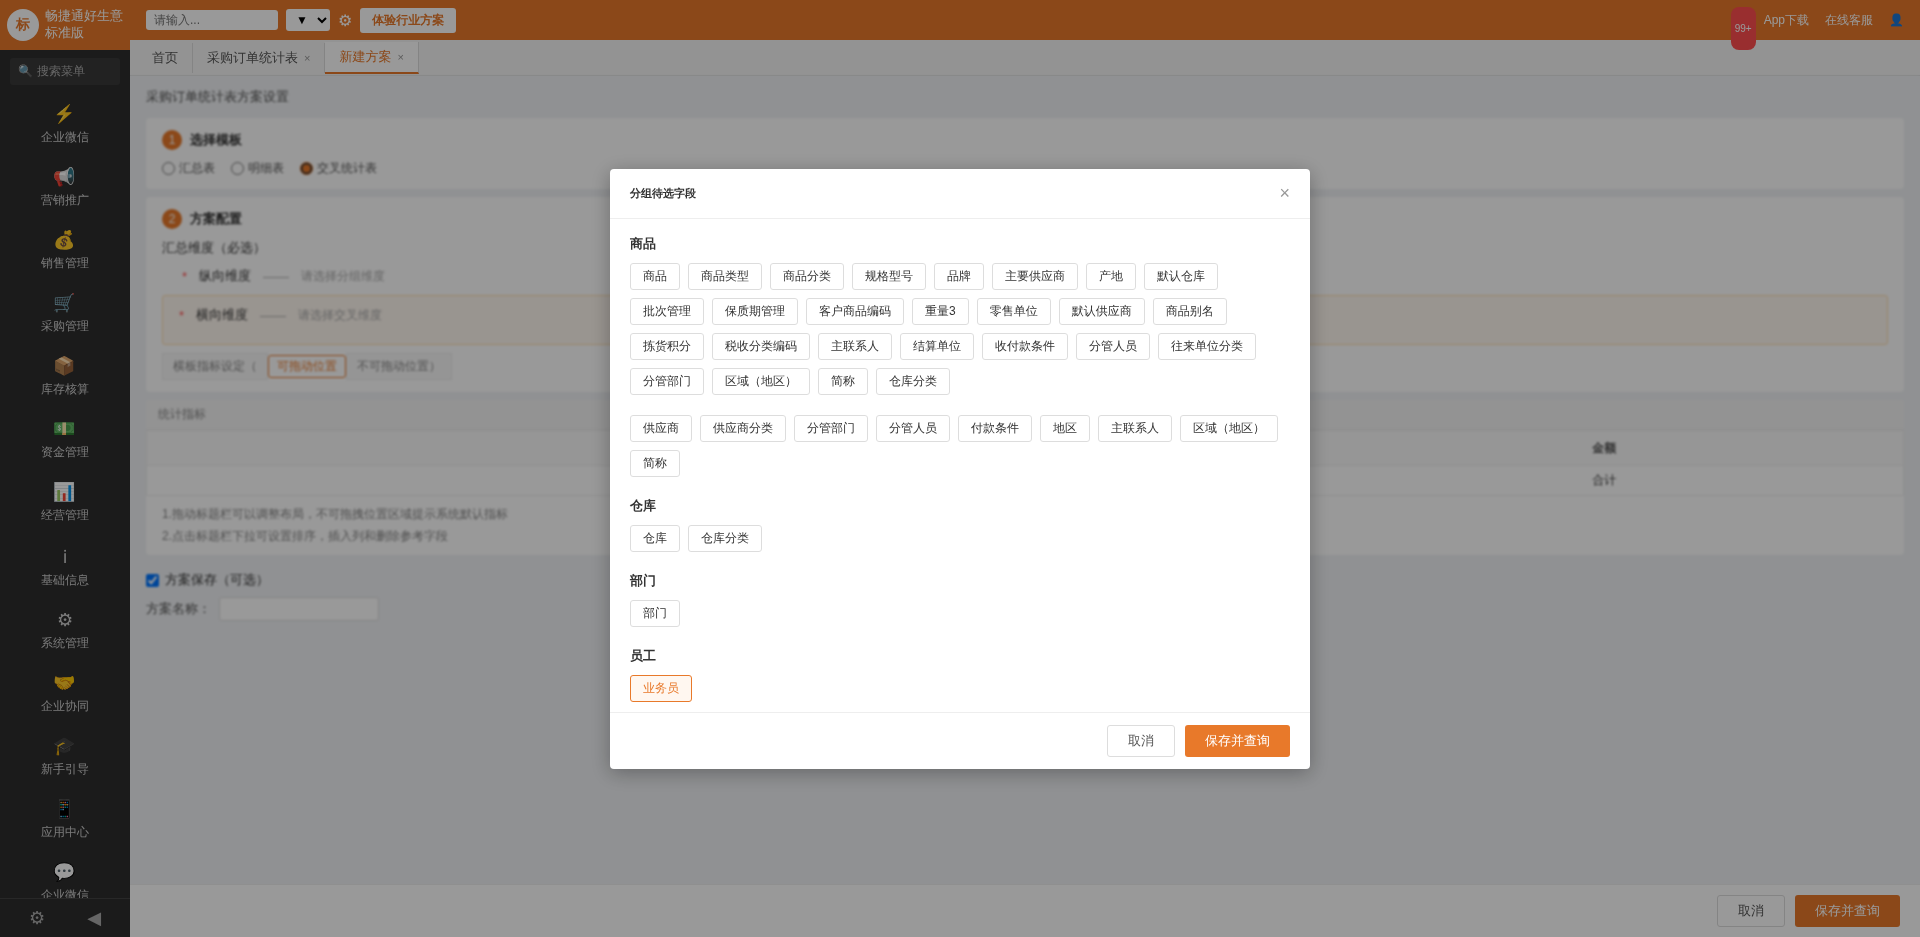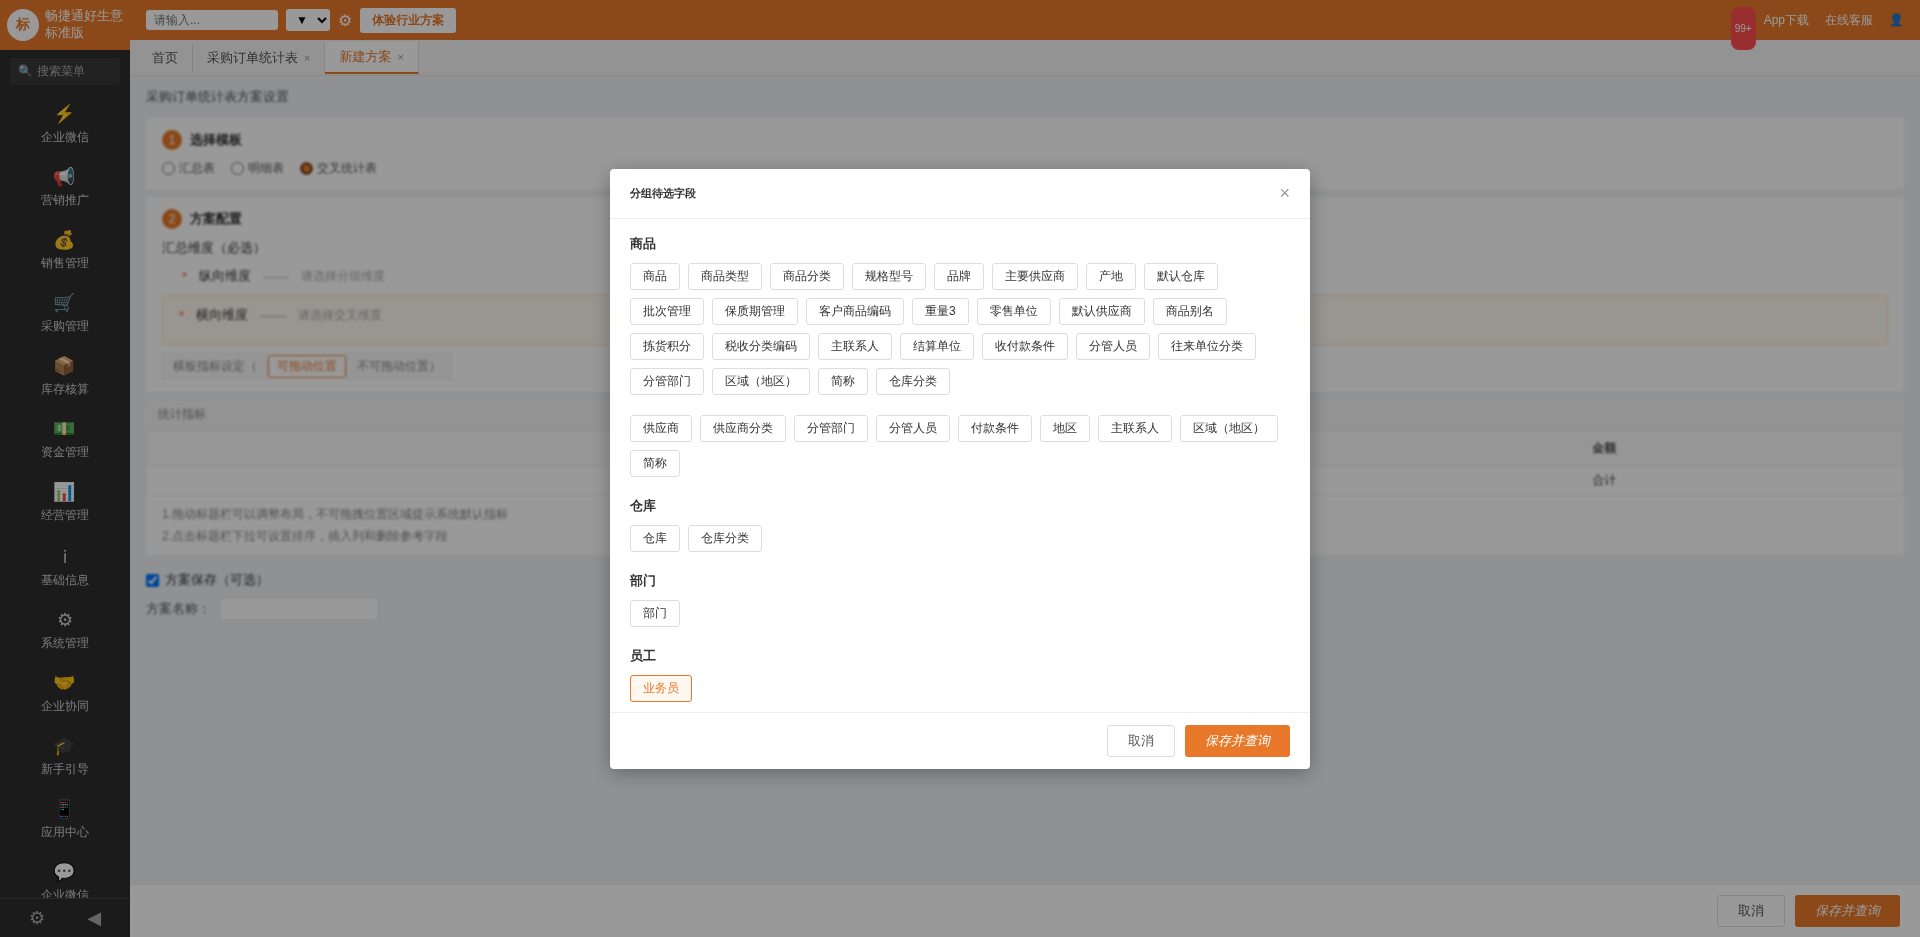--- a/index.html
+++ b/index.html
@@ -67,21 +67,21 @@
 
     
     .field-section { margin-bottom: 20px; }
     .field-section-title { font-size: 13px; font-weight: bold; color: #333; margin-bottom: 10px; }
     .field-tags { display: flex; flex-wrap: wrap; gap: 8px; }
     .field-tag { border: 1px solid #ddd; border-radius: 3px; padding: 4px 12px; font-size: 12px; color: #333; cursor: pointer; background: white; }
     .field-tag.selected { border-color: #e8792a; color: #e8792a; background: #fff7f0; }
 
     
     .btn-cancel { background: white; border: 1px solid #ddd; border-radius: 3px; padding: 6px 20px; cursor: pointer; font-size: 13px; color: #555; }
-    .btn-save { background: #e8792a; border: none; border-radius: 3px; padding: 6px 20px; cursor: pointer; font-size: 13px; color: white; font-style: italic; }
+    .btn-save { background: #e8792a; border: none; border-radius: 3px; padding: 6px 20px; cursor: pointer; font-size: 13px; color: white; }
 
     
     .modal-body::-webkit-scrollbar { width: 6px; }
     .modal-body::-webkit-scrollbar-track { background: #f1f1f1; }
     .modal-body::-webkit-scrollbar-thumb { background: #ccc; border-radius: 3px; }
 
     
     .bg-content { filter: blur(1px); }
     .config-section { background: white; padding: 12px 16px; border-radius: 4px; margin-bottom: 8px; }
     .form-row { display: flex; align-items: center; gap: 12px; margin-bottom: 10px; font-size: 13px; }

